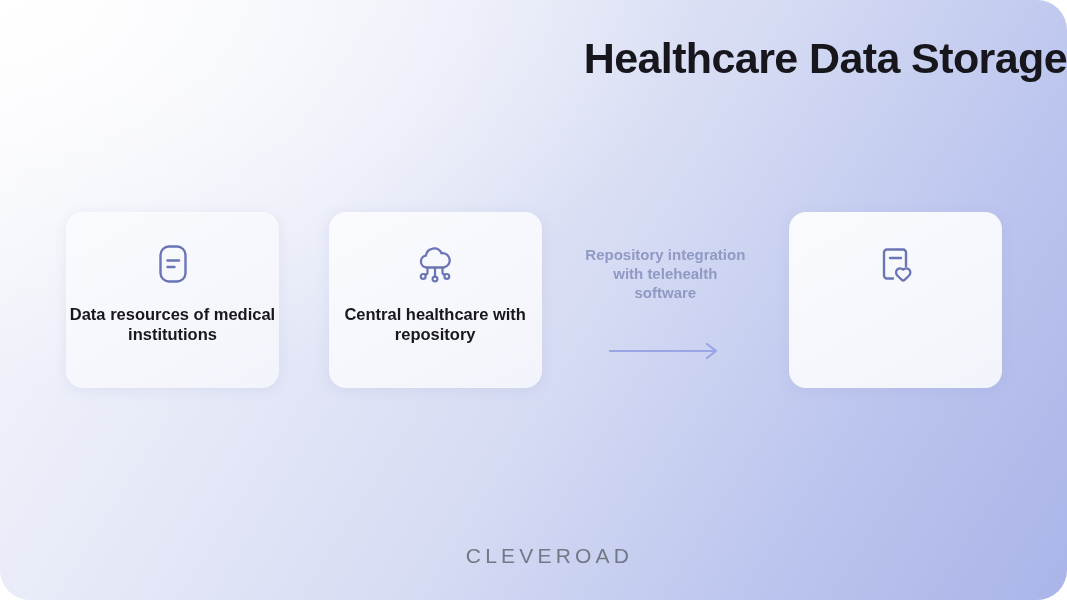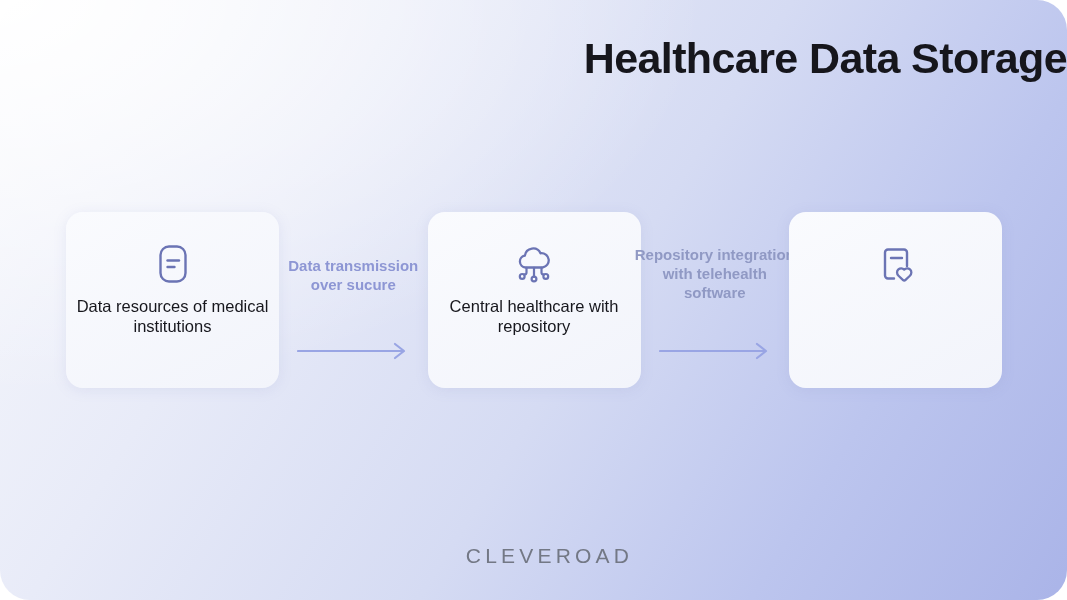--- a/index.html
+++ b/index.html
@@ -62,28 +62,28 @@
   .card-icon {
     width: 48px;
     height: 48px;
     display: block;
     color: #6b74b4;
   }
   .card-icon svg { display: block; width: 100%; height: 100%; }
 
   .card-label {
     position: absolute;
-    top: 84px;
+    top: 92px;
     left: -8px;
     width: 229px;
     text-align: center;
     font-size: 16.5px;
     line-height: 20px;
     color: #17171d;
-    font-weight: 400;
+    font-weight: 700;
   }
 
   .connector {
     position: relative;
     flex: 0 0 148px;
     width: 148px;
   }
 
   .connector-label {
     position: absolute;
@@ -137,29 +137,20 @@
       <span class="card-icon">
         <svg viewBox="0 0 48 48" fill="none" xmlns="http://www.w3.org/2000/svg">
           <rect x="11.5" y="6.5" width="25" height="35" rx="8.5" stroke="currentColor" stroke-width="2.4"></rect>
           <line x1="18.5" y1="20.5" x2="30" y2="20.5" stroke="currentColor" stroke-width="2.4" stroke-linecap="round"></line>
           <line x1="18.5" y1="27" x2="25.5" y2="27" stroke="currentColor" stroke-width="2.4" stroke-linecap="round"></line>
         </svg>
       </span>
       <div class="card-label">Data resources of medical institutions</div>
     </div>
 
-    <div class="connector c1">
-      <div class="connector-label">Data transmission over sucure</div>
-      <span class="arrow">
-        <svg viewBox="0 0 112 18" fill="none" xmlns="http://www.w3.org/2000/svg">
-          <line x1="1" y1="9" x2="106" y2="9" stroke="currentColor" stroke-width="2.2" stroke-linecap="round"></line>
-          <polyline points="98,2 107,9 98,16" fill="none" stroke="currentColor" stroke-width="2.2" stroke-linecap="round" stroke-linejoin="round"></polyline>
-        </svg>
-      </span>
-    </div>
 
     <div class="card">
       <span class="card-icon">
         <svg viewBox="0 0 48 48" fill="none" xmlns="http://www.w3.org/2000/svg">
           <path d="M15.5 27.5a6 6 0 0 1-.6-11.9 8.2 8.2 0 0 1 15.6-2.3 6.6 6.6 0 0 1 2.1 14.2H15.5z" stroke="currentColor" stroke-width="2.3" stroke-linejoin="round"></path>
           <line x1="24" y1="27.8" x2="24" y2="37" stroke="currentColor" stroke-width="2.2" stroke-linecap="round"></line>
           <path d="M16.5 27.8v4.6a2 2 0 0 1-2 2h-.2" stroke="currentColor" stroke-width="2.2" stroke-linecap="round" fill="none"></path>
           <path d="M31.5 27.8v4.6a2 2 0 0 0 2 2h.2" stroke="currentColor" stroke-width="2.2" stroke-linecap="round" fill="none"></path>
           <circle cx="24" cy="39" r="2.4" stroke="currentColor" stroke-width="2.2"></circle>
           <circle cx="12.2" cy="36.4" r="2.4" stroke="currentColor" stroke-width="2.2"></circle>

